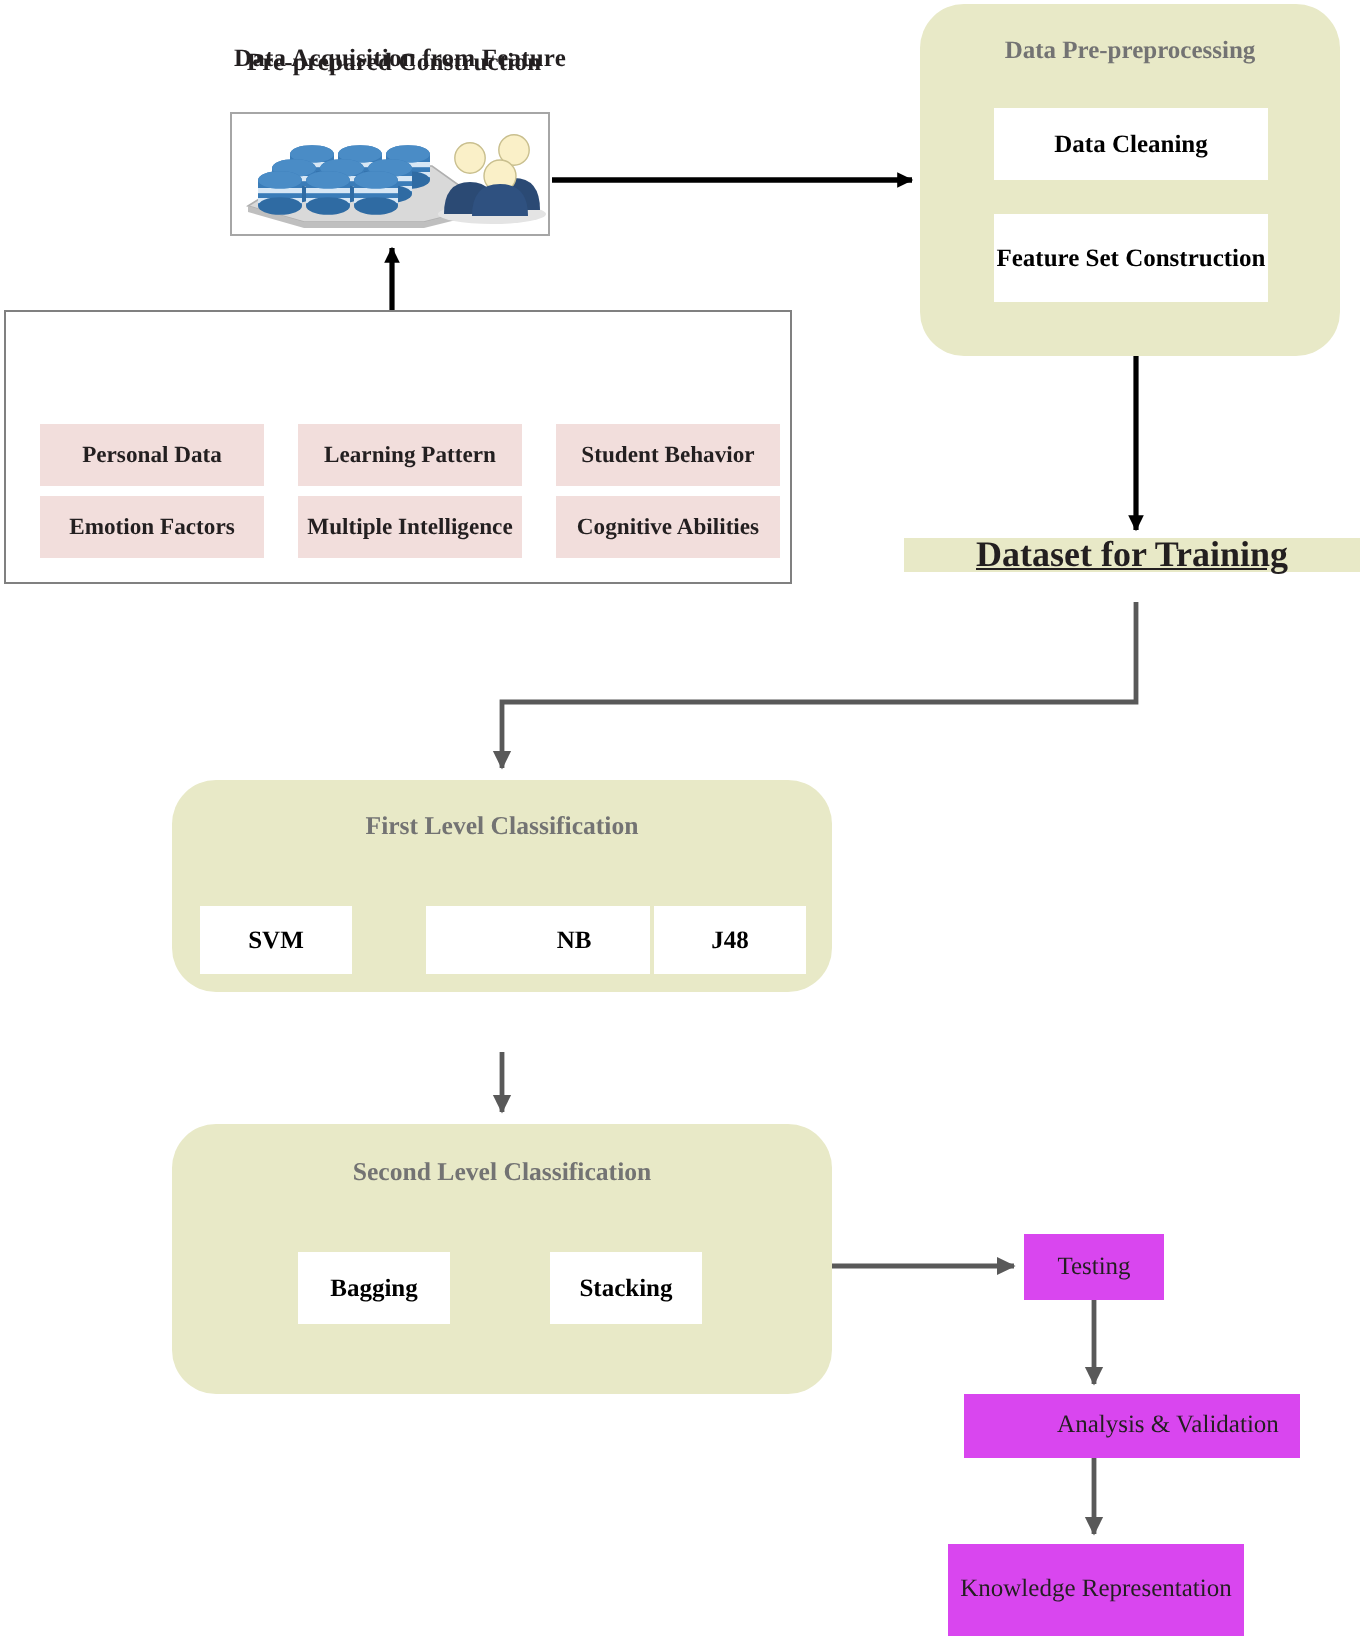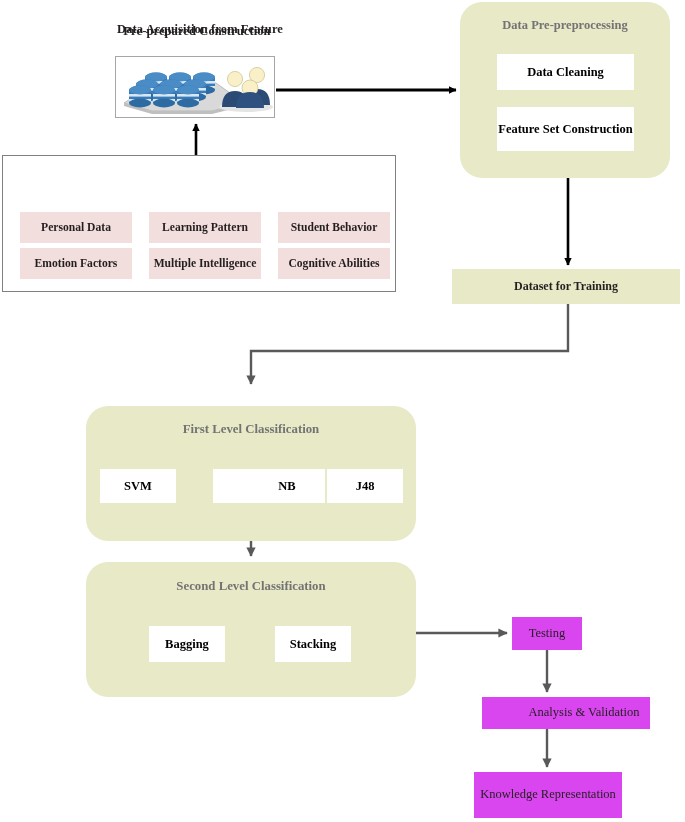--- a/index.html
+++ b/index.html
@@ -96,28 +96,28 @@
   }
 
   
   #pre-panel { left: 460px; top: 2px; width: 210px; height: 176px; }
   #pre-title { top: 16px; font-size: 12.5px; }
   #box-clean { left: 37px; top: 52px; width: 137px; height: 36px; font-size: 12.5px; }
   #box-feature { left: 37px; top: 105px; width: 137px; height: 44px; font-size: 12.5px; }
 
   
   #dataset-box {
-    left: 452px; top: 269px; width: 228px; height: 35px;
+    left: 452px; top: 269px; width: 228px; height: 17px;
     background: #e8e9c7;
     display: flex; align-items: center; justify-content: center;
-    font-weight: bold; font-size: 12px; color: #231f20;
-  }
-
-  
-  #first-panel { left: 86px; top: 406px; width: 330px; height: 135px; }
+    font-weight: bold; font-size: 18px; color: #231f20; text-decoration: underline;
+  }
+
+  
+  #first-panel { left: 86px; top: 390px; width: 330px; height: 106px; }
   #first-title { top: 16px; font-size: 12.8px; }
   #box-svm { left: 14px; top: 63px; width: 76px; height: 34px; font-size: 12.5px; }
   #box-nb { left: 127px; top: 63px; width: 76px; height: 34px; font-size: 12.5px; padding-left: 36px; }
   #box-j48 { left: 241px; top: 63px; width: 76px; height: 34px; font-size: 12.5px; }
 
   
   #second-panel { left: 86px; top: 562px; width: 330px; height: 135px; }
   #second-title { top: 17px; font-size: 12.8px; }
   #box-bagging { left: 63px; top: 64px; width: 76px; height: 36px; font-size: 12.5px; }
   #box-stacking { left: 189px; top: 64px; width: 76px; height: 36px; font-size: 12.5px; }

